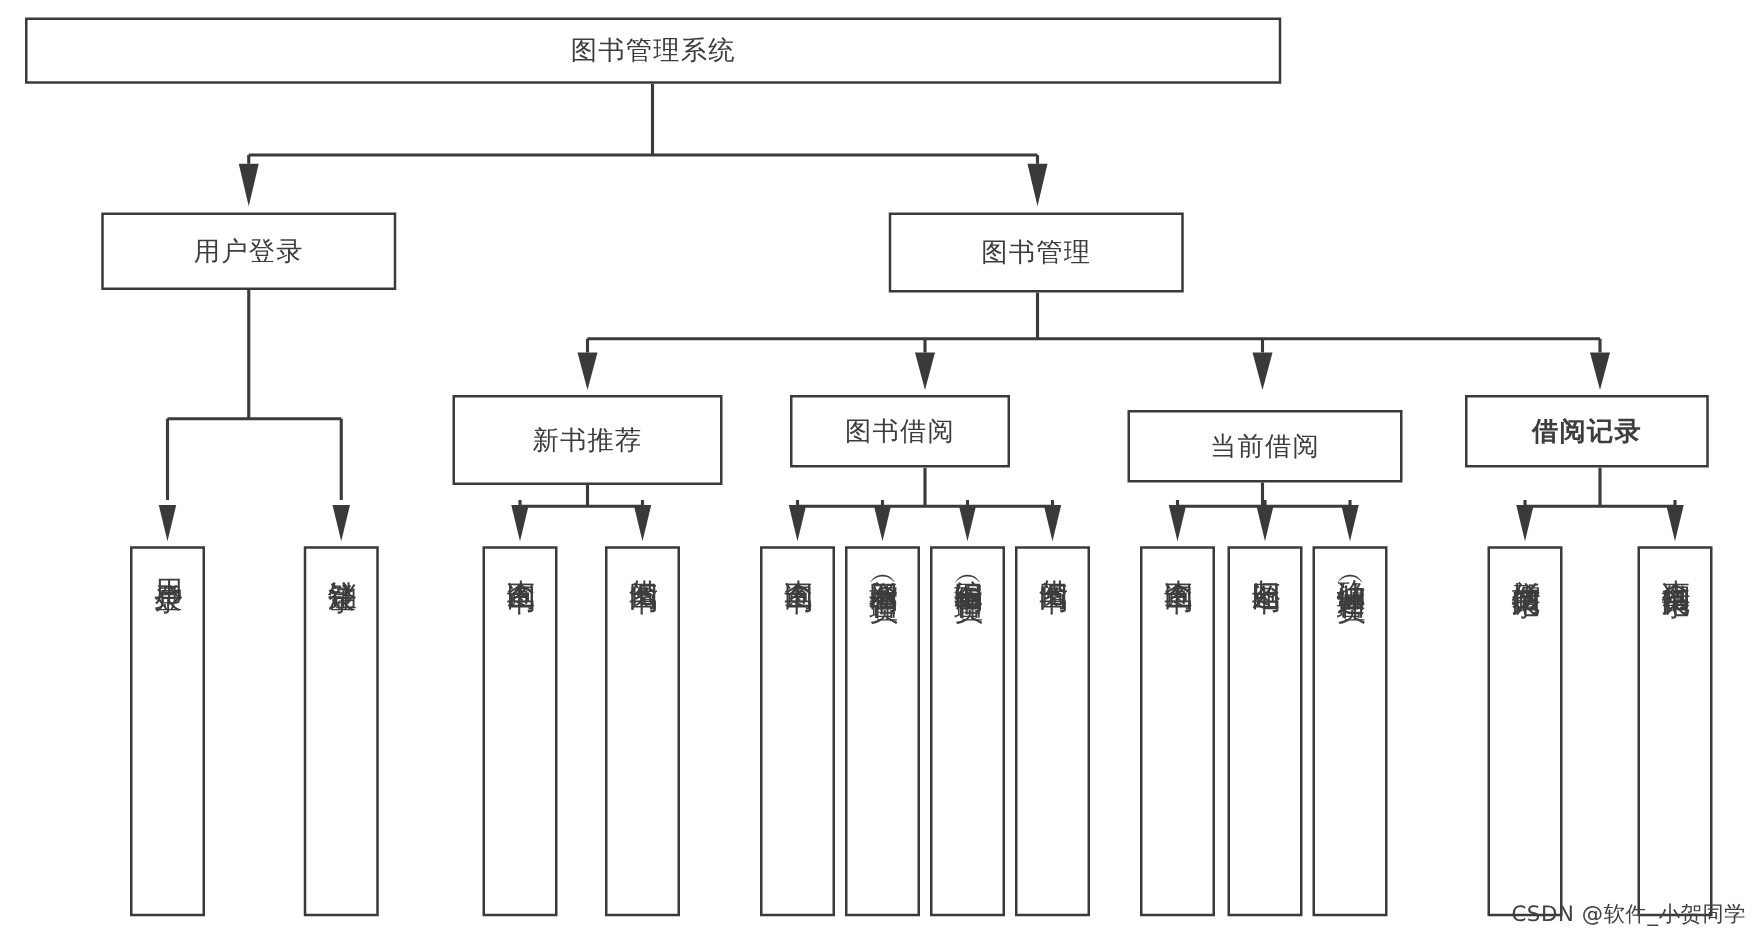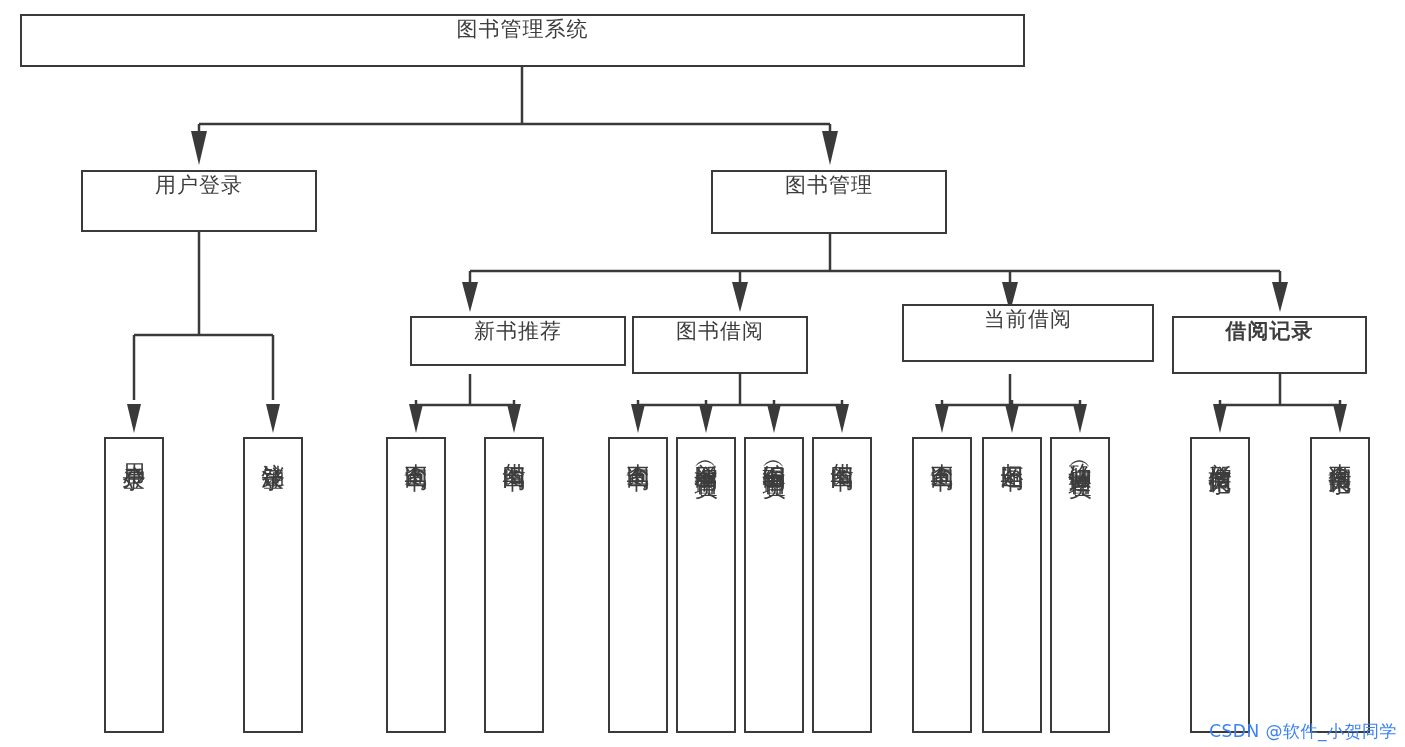--- a/index.html
+++ b/index.html
@@ -9,20 +9,21 @@
     overflow:hidden;
   }
   #diagram-root{position:relative;width:1405px;height:747px;background:#fff;}
   svg#tree-svg{position:absolute;left:0;top:0;width:1405px;height:747px;}
   .node-box{
     position:absolute;
     box-sizing:border-box;
     background:#ffffff;
     border:2px solid #3a3a3a;
     display:flex;
+    align-items:center;
     justify-content:center;
   }
   .node-label{
     color:#3d3d3d;
     font-size:21px;
     line-height:1.25;
     letter-spacing:1px;
     white-space:nowrap;
     user-select:none;
   }
@@ -40,21 +41,21 @@
     white-space:normal;
     max-height:100%;
   }
   .leaf-pad-top{padding-top:10px;}
   .leaf-pad-mid{padding-top:76px;}
   .leaf-pad-low{padding-top:86px;}
   #watermark{
     position:absolute;
     right:8px;
     bottom:4px;
-    color:#3b82f6;
+    color:#404040;
     font-size:17px;
     letter-spacing:0.5px;
     user-select:none;
     white-space:nowrap;
   }
 </style>
 </head>
 <body>
 
 <div id="diagram-root">
@@ -142,27 +143,27 @@
     <span class="node-label">图书管理系统</span>
   </div>
 
   <div class="node-box" style="left:81px;top:170px;width:236px;height:62px;">
     <span class="node-label">用户登录</span>
   </div>
   <div class="node-box" style="left:711px;top:170px;width:236px;height:64px;">
     <span class="node-label">图书管理</span>
   </div>
 
-  <div class="node-box" style="left:362px;top:316px;width:216px;height:50px;margin-left:48px;">
+  <div class="node-box" style="left:362px;top:316px;width:216px;height:72px;">
     <span class="node-label">新书推荐</span>
   </div>
   <div class="node-box" style="left:632px;top:316px;width:176px;height:58px;">
     <span class="node-label">图书借阅</span>
   </div>
-  <div class="node-box" style="left:902px;top:304px;width:252px;height:58px;">
+  <div class="node-box" style="left:902px;top:328px;width:220px;height:58px;">
     <span class="node-label">当前借阅</span>
   </div>
   <div class="node-box" style="left:1172px;top:316px;width:195px;height:58px;font-weight:bold;">
     <span class="node-label">借阅记录</span>
   </div>
 
   <div class="node-box leaf leaf-pad-mid" style="left:104px;top:437px;width:60px;height:296px;">
     <span class="node-label">用户登录</span>
   </div>
   <div class="node-box leaf leaf-pad-mid" style="left:243px;top:437px;width:60px;height:296px;">

